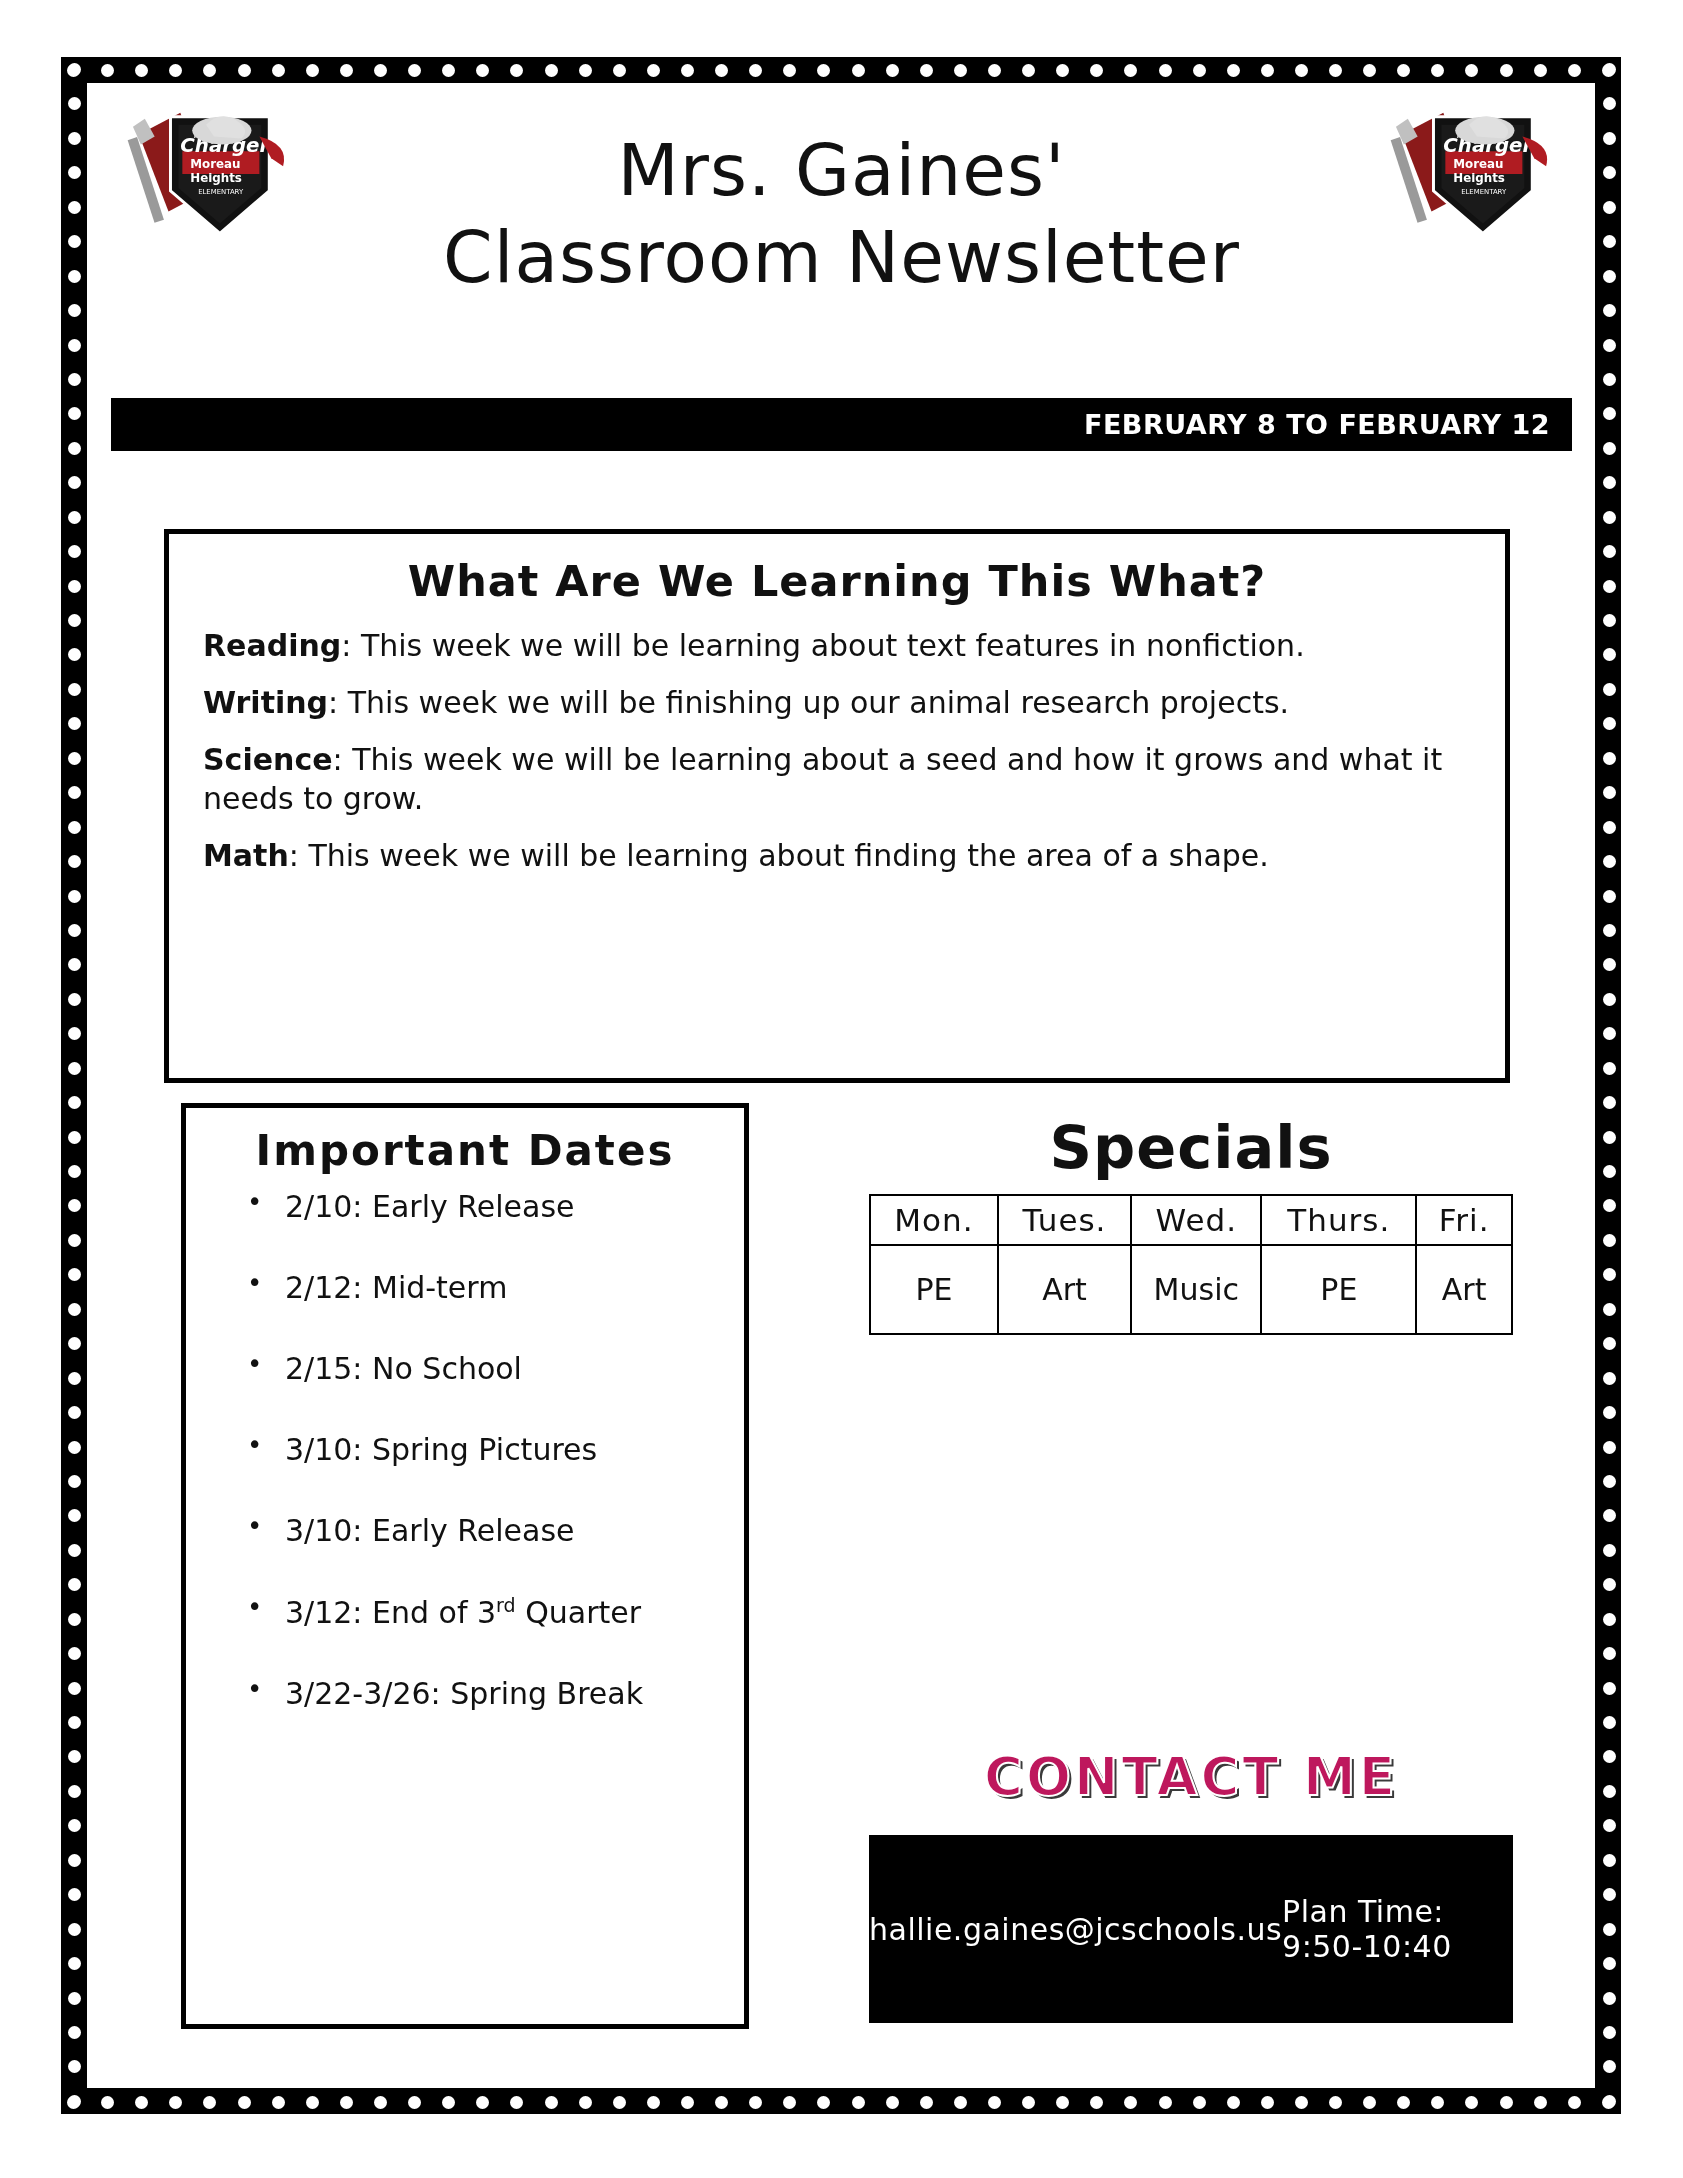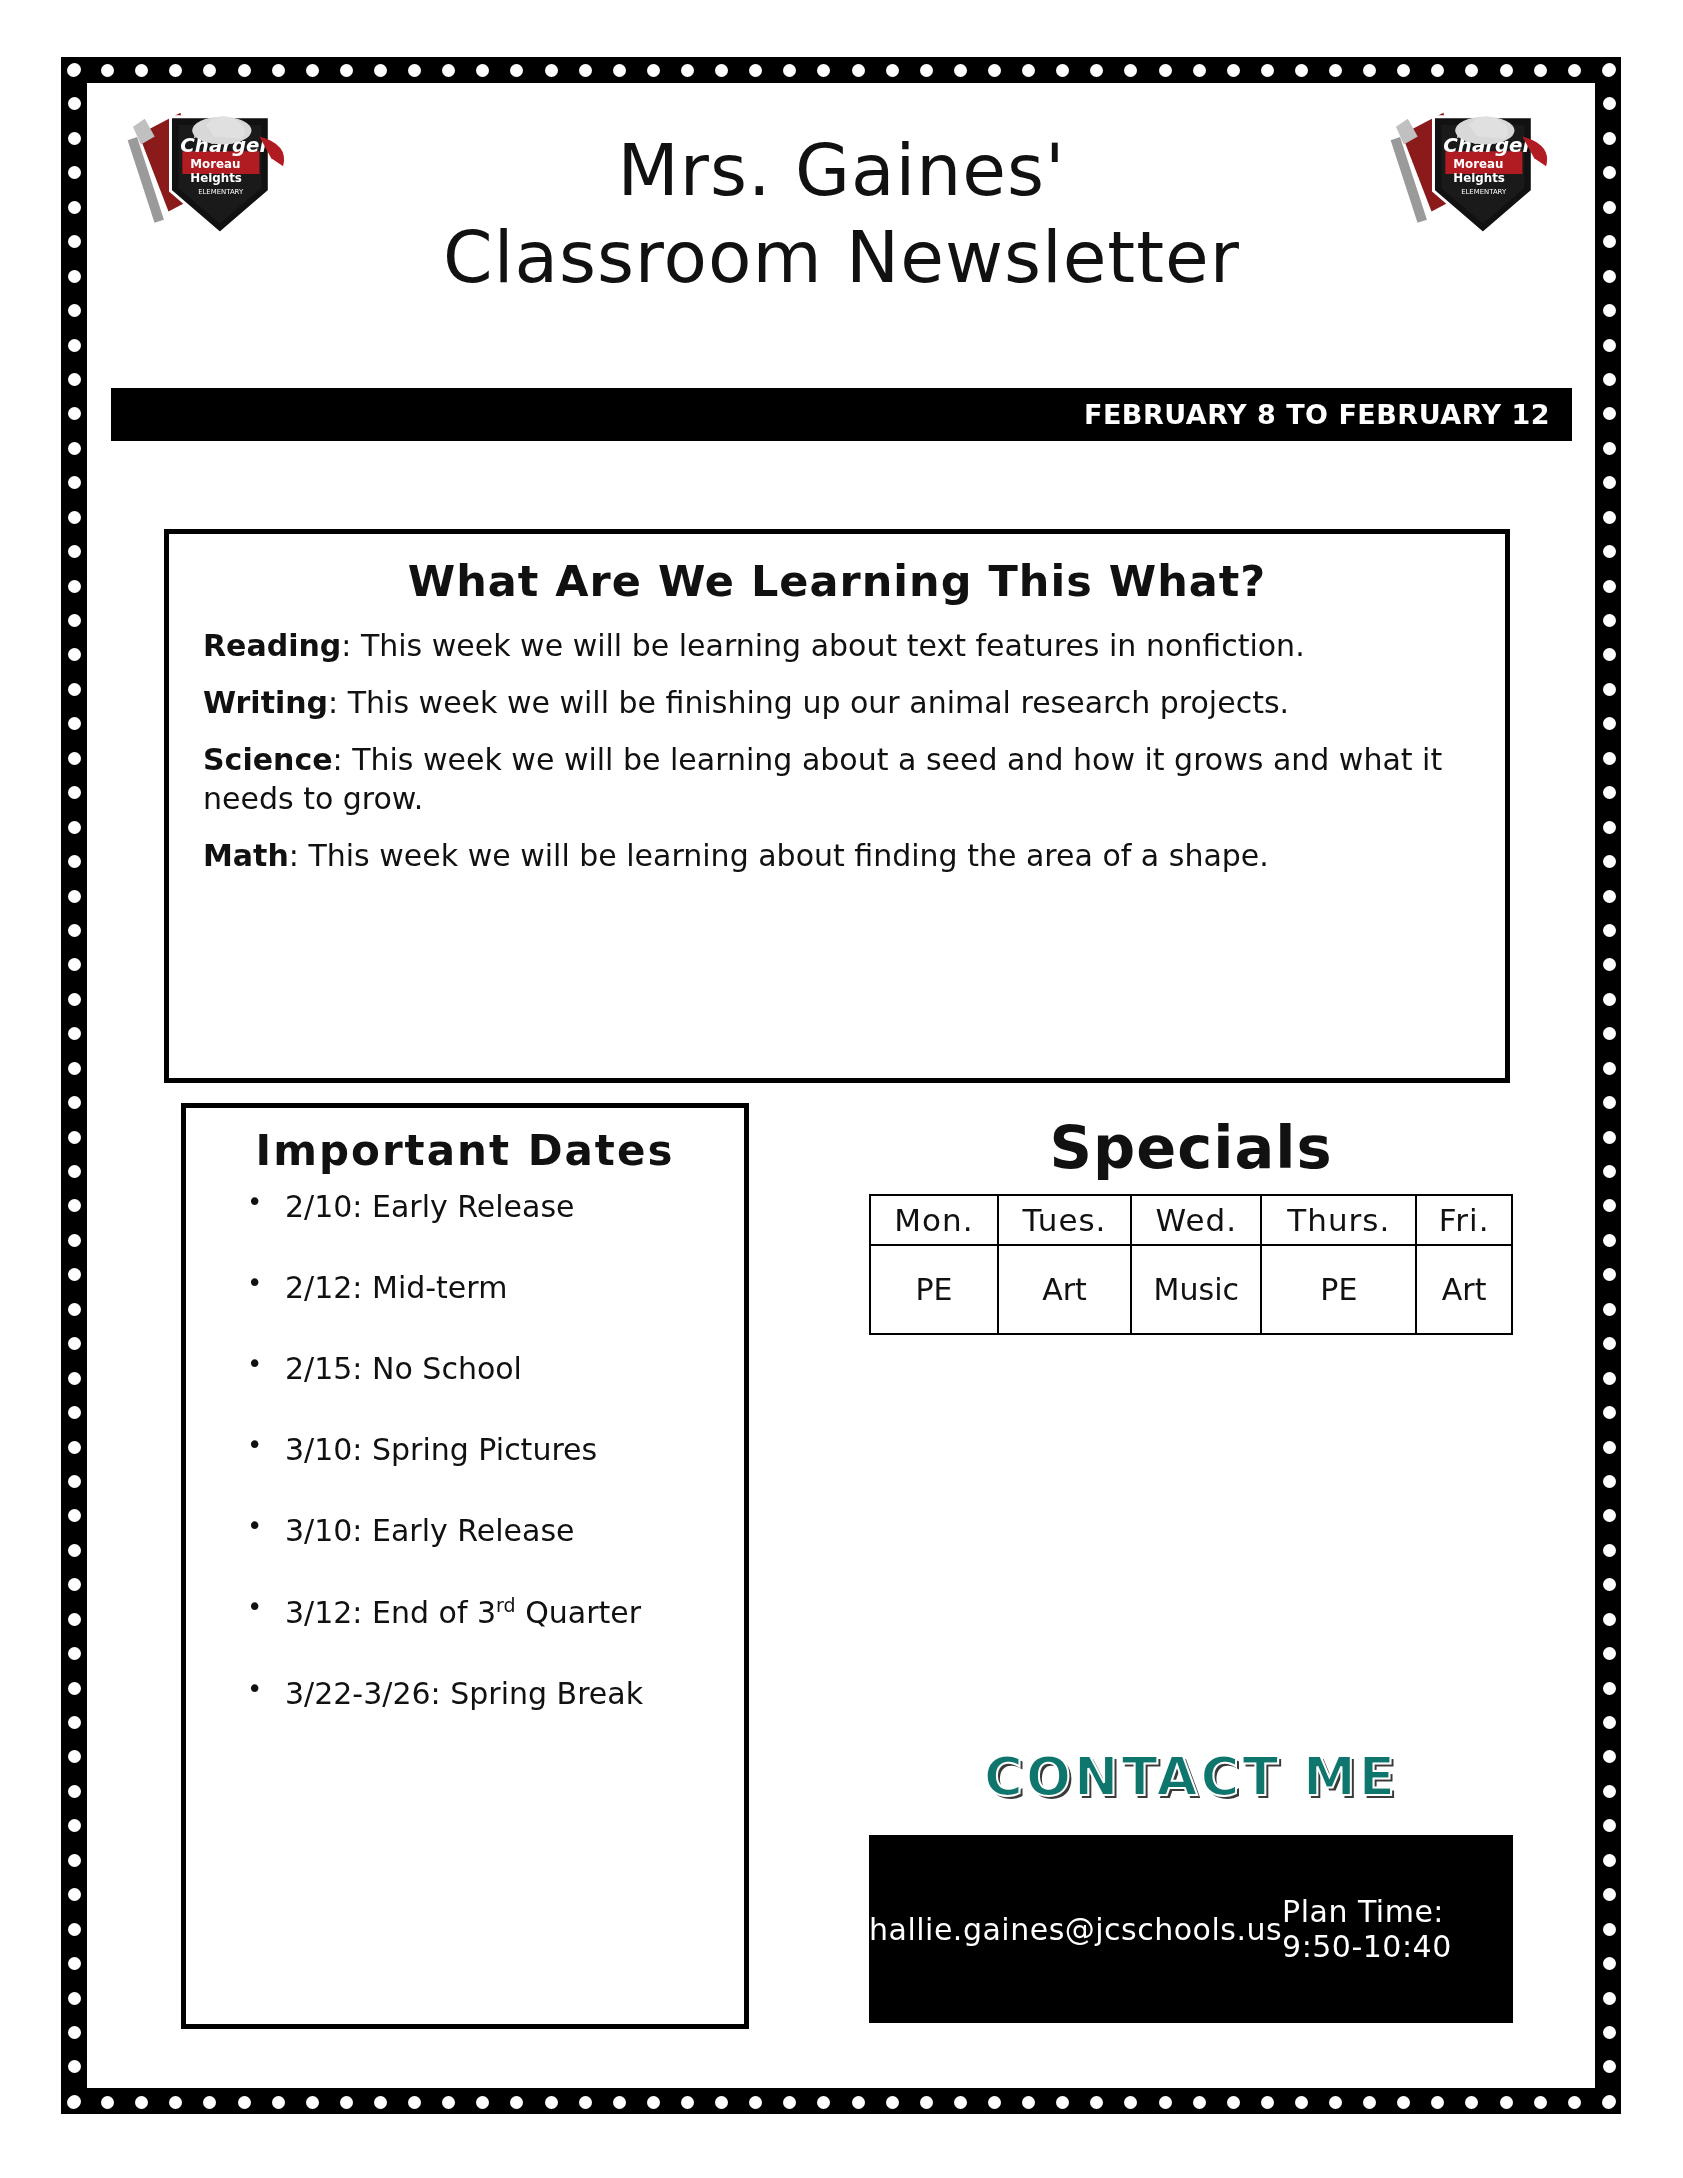--- a/index.html
+++ b/index.html
@@ -105,21 +105,21 @@
     color: #111111;
     line-height: 1.08;
     letter-spacing: 1px;
   }
   .title-line1 { font-size: 71px; }
   .title-line2 { font-size: 71px; margin-top: 10px; }
 
   .date-bar {
     position: absolute;
     left: 24px;
-    top: 305px;
+    top: 315px;
     width: 1461px;
     height: 53px;
     background: #000000;
     color: #ffffff;
     display: flex;
     align-items: center;
     justify-content: flex-end;
     padding-right: 22px;
     box-sizing: border-box;
     font-weight: bold;
@@ -231,21 +231,21 @@
   
   .contact-title {
     position: absolute;
     left: 782px;
     top: 1663px;
     width: 644px;
     text-align: center;
     font-size: 53px;
     font-weight: bold;
     letter-spacing: 3px;
-    color: #0f766e;
+    color: #be185d;
     -webkit-text-stroke: 2px #ffffff;
     text-shadow:
       3px 3px 0 #3a3a3a,
       -1px -1px 0 #ffffff,
       1px -1px 0 #ffffff,
       -1px 1px 0 #ffffff;
   }
   .contact-box {
     position: absolute;
     left: 782px;

